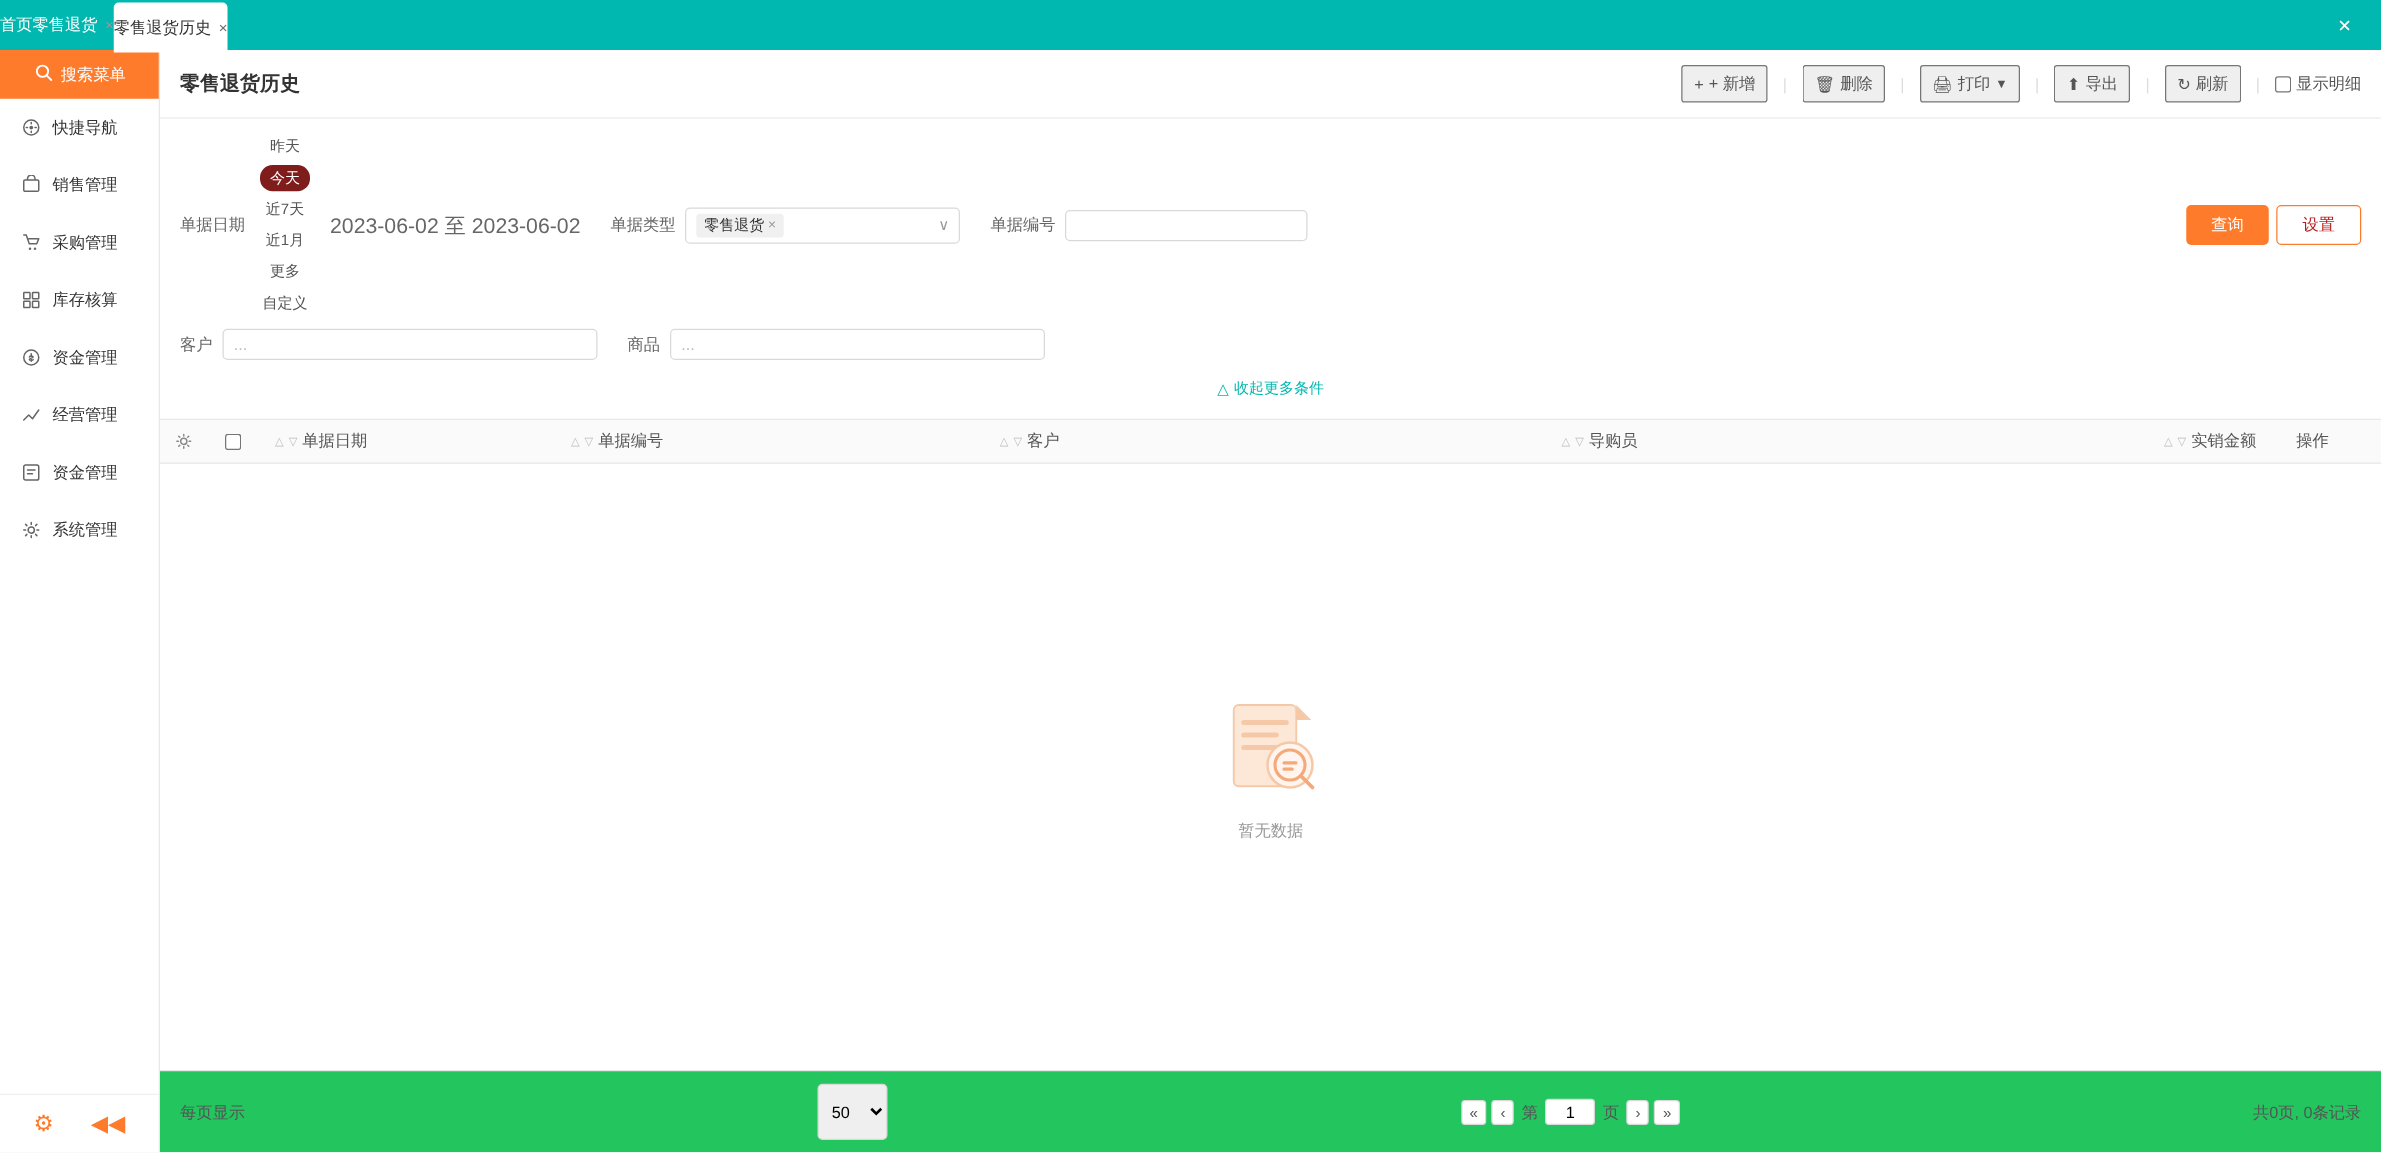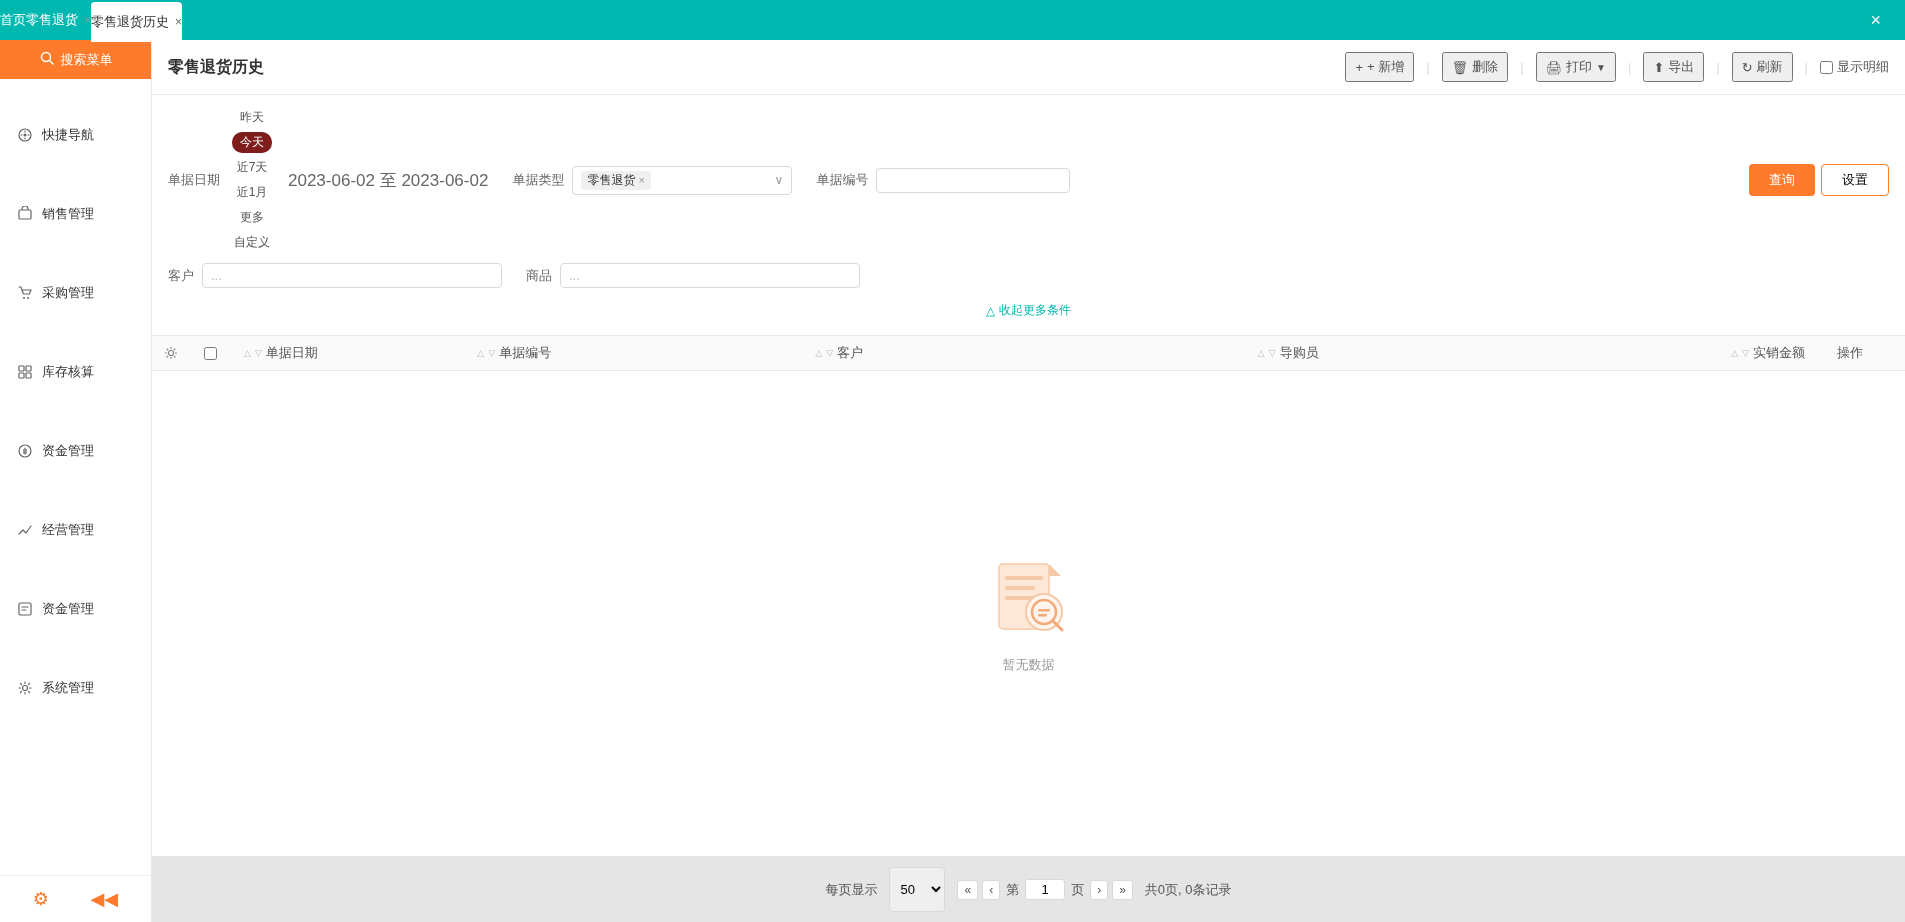--- a/index.html
+++ b/index.html
@@ -12,21 +12,21 @@
     .tab.active { background: #fff; color: #333; border-radius: 4px 4px 0 0; margin-top: 4px; }
     .tab .tab-close { margin-left: 6px; font-size: 12px; color: #999; cursor: pointer; }
     .tab.active .tab-close { color: #666; }
     .top-bar-right { display: flex; align-items: center; padding-right: 16px; }
     .top-bar-close { color: #fff; font-size: 18px; cursor: pointer; padding: 4px 8px; }
 
     
     .main-layout { display: flex; flex: 1; overflow: hidden; }
 
     
-    .sidebar { width: 152px; background: #fff; display: flex; flex-direction: column; border-right: 1px solid #e8e8e8; flex-shrink: 0; gap: 33px; }
+    .sidebar { width: 128px; background: #fff; display: flex; flex-direction: column; border-right: 1px solid #e8e8e8; flex-shrink: 0; }
     .sidebar-search { background: #ff7b2c; display: flex; align-items: center; justify-content: center; padding: 10px 8px; gap: 6px; cursor: pointer; }
     .sidebar-search span { color: #fff; font-size: 13px; }
     .sidebar-item { display: flex; align-items: center; padding: 14px 16px; gap: 8px; cursor: pointer; color: #333; }
     .sidebar-item .icon { width: 18px; height: 18px; display: flex; align-items: center; justify-content: center; flex-shrink: 0; }
     .sidebar-item span.label { font-size: 13px; }
     .sidebar-bottom { margin-top: auto; display: flex; align-items: center; justify-content: space-around; padding: 12px; border-top: 1px solid #f0f0f0; }
     .sidebar-bottom .icon-btn { cursor: pointer; color: #ff7b2c; font-size: 18px; }
 
     
     .content { flex: 1; display: flex; flex-direction: column; overflow: hidden; background: #f0f2f5; }
@@ -50,33 +50,33 @@
     .date-range { font-size: 17px; color: #666; margin-left: 4px; }
     .tag-select { border: 1px solid #d9d9d9; border-radius: 4px; padding: 4px 8px; display: flex; align-items: center; gap: 6px; min-width: 200px; background: #fff; }
     .tag { background: #f0f0f0; border-radius: 3px; padding: 1px 6px; font-size: 12px; display: flex; align-items: center; gap: 3px; }
     .tag .tag-close { cursor: pointer; color: #999; font-size: 11px; }
     .tag-select-arrow { margin-left: auto; color: #999; font-size: 12px; }
     .filter-input { border: 1px solid #d9d9d9; border-radius: 4px; padding: 4px 8px; min-width: 200px; font-size: 13px; outline: none; }
     .collapse-btn { display: flex; align-items: center; gap: 4px; font-size: 12px; color: #00b8b0; cursor: pointer; width: fit-content; margin: 0 auto; padding: 4px 12px; }
 
     
     .search-btn { background: #ff7b2c; color: #fff; border: none; border-radius: 4px; padding: 6px 20px; font-size: 13px; cursor: pointer; }
-    .set-btn { background: #fff; color: #000000; border: 1px solid #ff7b2c; border-radius: 4px; padding: 6px 20px; font-size: 13px; cursor: pointer; }
+    .set-btn { background: #fff; color: #b91c1c; border: 1px solid #ff7b2c; border-radius: 4px; padding: 6px 20px; font-size: 13px; cursor: pointer; }
 
     
     .table-area { flex: 1; background: #fff; margin: 0; overflow: hidden; display: flex; flex-direction: column; }
     .table-header { display: flex; align-items: center; background: #fafafa; border-bottom: 1px solid #e8e8e8; padding: 8px 0; flex-shrink: 0; }
     .th { font-size: 13px; color: #555; padding: 0 12px; display: flex; align-items: center; gap: 4px; }
     .table-body { flex: 1; display: flex; align-items: center; justify-content: center; flex-direction: column; }
     .empty-state { display: flex; flex-direction: column; align-items: center; gap: 12px; }
     .empty-icon { width: 100px; height: 90px; position: relative; }
     .empty-text { color: #999; font-size: 13px; text-align: center; }
 
     
-    .pagination { display: flex; align-items: center; justify-content: center; padding: 10px 16px; border-top: 1px solid #e8e8e8; gap: 12px; flex-shrink: 0; background: #e5e5e5; }
+    .pagination { display: flex; align-items: center; justify-content: space-between; padding: 10px 16px; border-top: 1px solid #e8e8e8; gap: 12px; flex-shrink: 0; background: #22c55e; }
     .page-size-label { font-size: 13px; color: #555; }
     .page-size-select { border: 1px solid #d9d9d9; border-radius: 4px; padding: 13px 6px; font-size: 13px; }
     .page-nav { display: flex; align-items: center; gap: 4px; }
     .page-nav-btn { padding: 2px 6px; border: 1px solid #d9d9d9; border-radius: 3px; cursor: pointer; color: #555; font-size: 12px; background: #fff; }
     .page-nav-btn:disabled { color: #ccc; cursor: not-allowed; }
     .page-input { border: 1px solid #d9d9d9; border-radius: 3px; width: 40px; text-align: center; padding: 2px 4px; font-size: 13px; }
     .page-total { font-size: 13px; color: #555; }
 
     
     .filter-actions { display: flex; flex-direction: row; gap: 6px; margin-left: auto; padding-left: 16px; }

